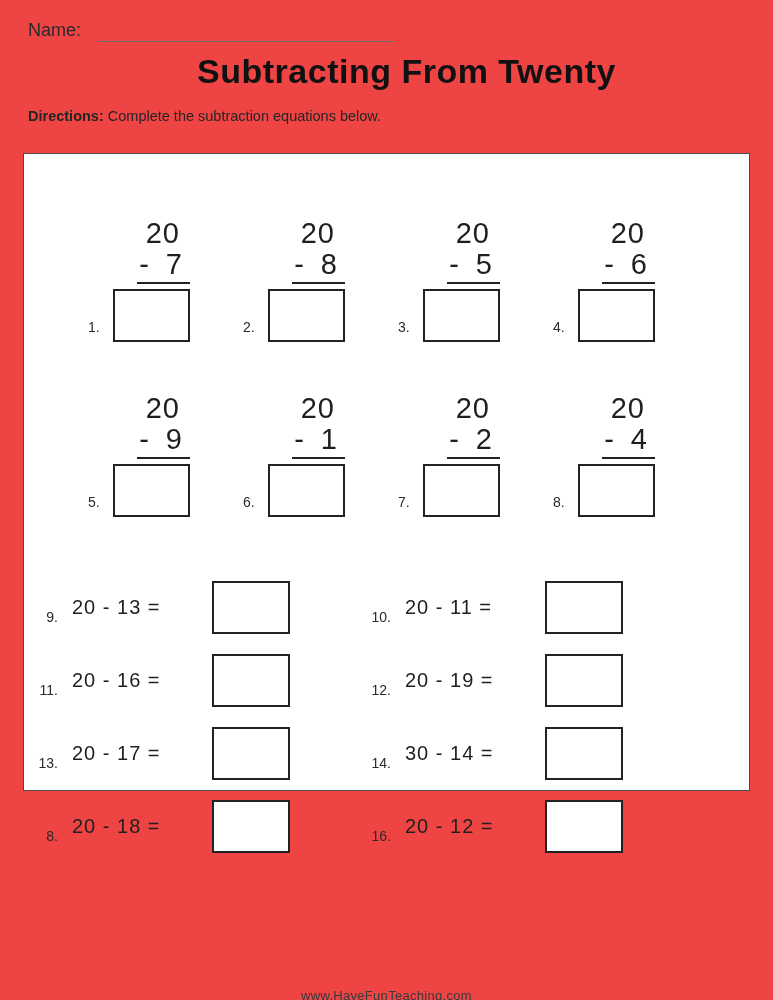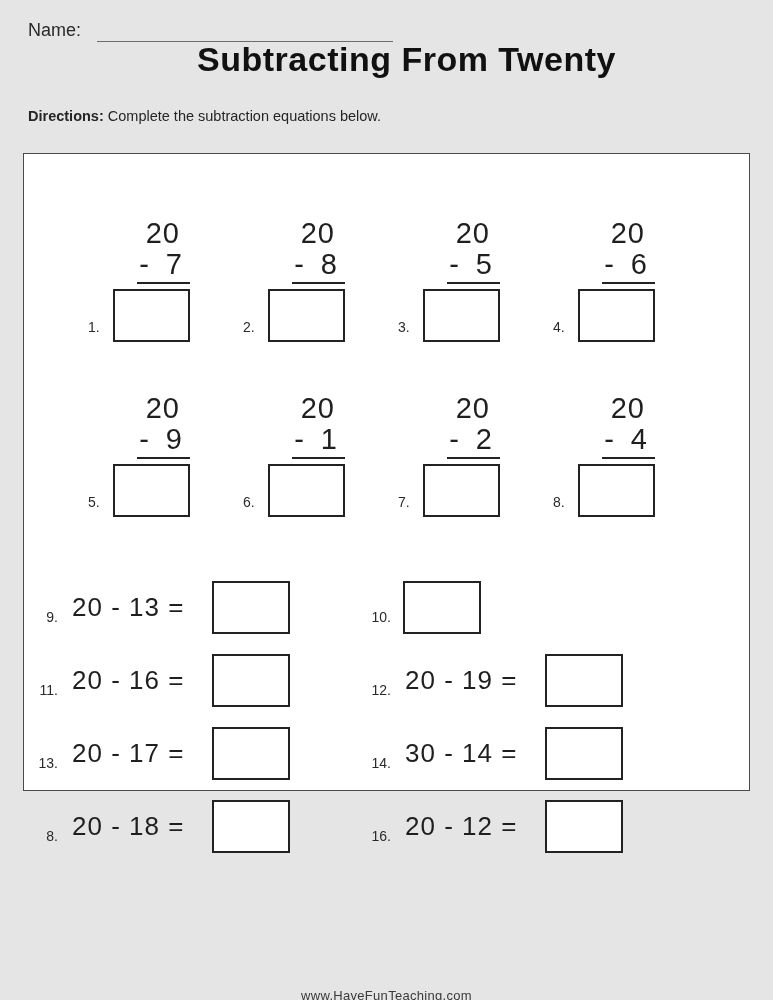--- a/index.html
+++ b/index.html
@@ -1,21 +1,21 @@
 <!DOCTYPE html>
 <html><head>
 <meta charset="utf-8">
 <style>
   * { box-sizing: border-box; margin: 0; padding: 0; }
   html, body { background: #ffffff; }
   .page {
     position: relative;
     width: 773px;
     height: 1000px;
-    background: #e5e5e5;
+    background: #ef4444;
     font-family: "Liberation Sans", sans-serif;
     color: #1f1f1f;
     overflow: hidden;
   }
 
   
   .name-row {
     position: absolute;
     top: 20px;
     left: 28px;
@@ -24,21 +24,21 @@
     gap: 16px;
   }
   .name-label { font-size: 18px; color: #2a2a2a; line-height: 1.2; }
   .name-line {
     width: 296px;
     height: 20px;
     border-bottom: 1.5px solid #6d6d6d;
   }
   .title {
     position: absolute;
-    top: 40px;
+    top: 52px;
     left: 0;
     width: 100%;
     text-align: center;
     font-size: 34px;
     font-weight: 700;
     letter-spacing: 0.5px;
     color: #111111;
     padding-left: 40px;
   }
   .directions {
@@ -119,21 +119,21 @@
   .hp-num {
     width: 34px;
     min-width: 34px;
     text-align: right;
     font-size: 14px;
     color: #2a2a2a;
     align-self: flex-end;
     padding-bottom: 9px;
   }
   .hp-eq {
-    font-size: 26px;
+    font-size: 20px;
     letter-spacing: 1px;
     white-space: nowrap;
     width: 128px;
     margin-left: 14px;
   }
   .hp-box {
     width: 78px;
     height: 53px;
     border: 2.5px solid #222222;
     background: #ffffff;
@@ -274,20 +274,21 @@
     <div class="horizontal-grid">
 
       <div class="hp">
         <span class="hp-num">9.</span>
         <span class="hp-eq">20 - 13 =</span>
         <div class="hp-box"></div>
       </div>
 
       <div class="hp">
         <span class="hp-num">10.</span>
+        <span class="hp-eq">20 - 11 =</span>
         <div class="hp-box"></div>
       </div>
 
       <div class="hp">
         <span class="hp-num">11.</span>
         <span class="hp-eq">20 - 16 =</span>
         <div class="hp-box"></div>
       </div>
 
       <div class="hp">

